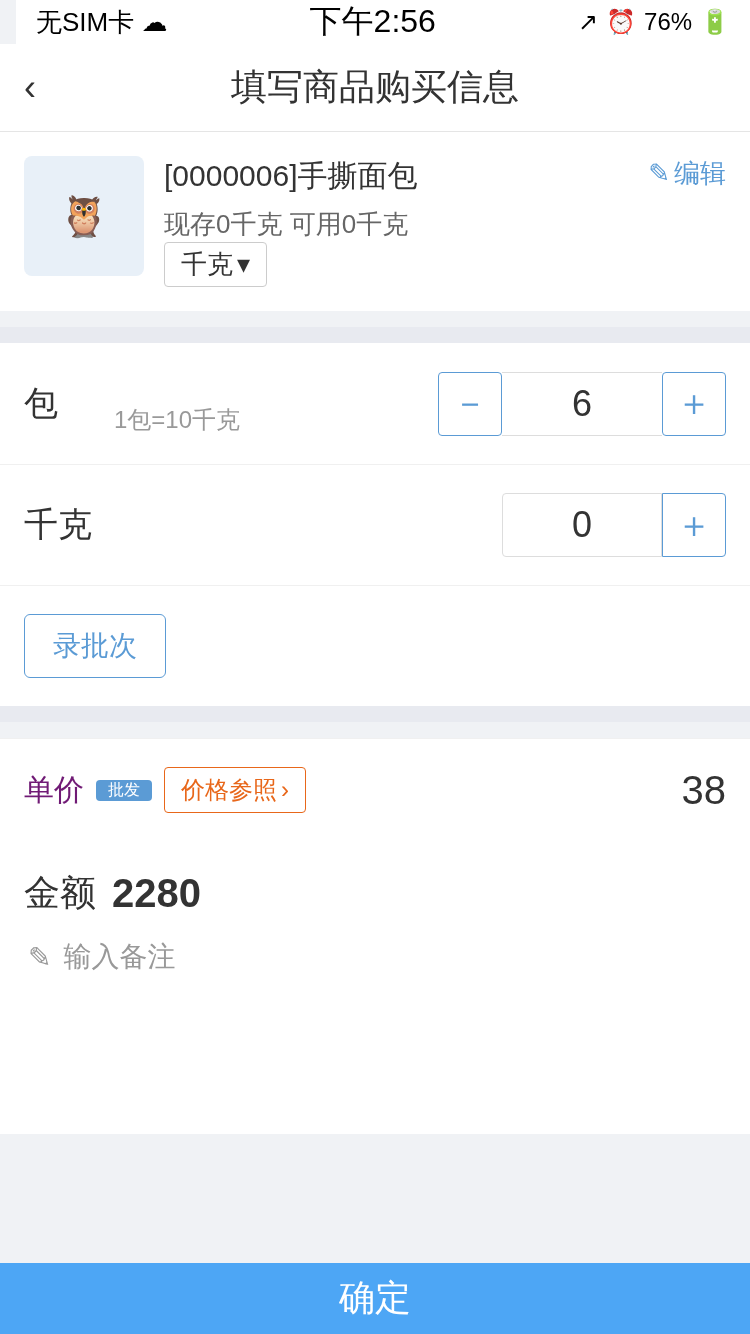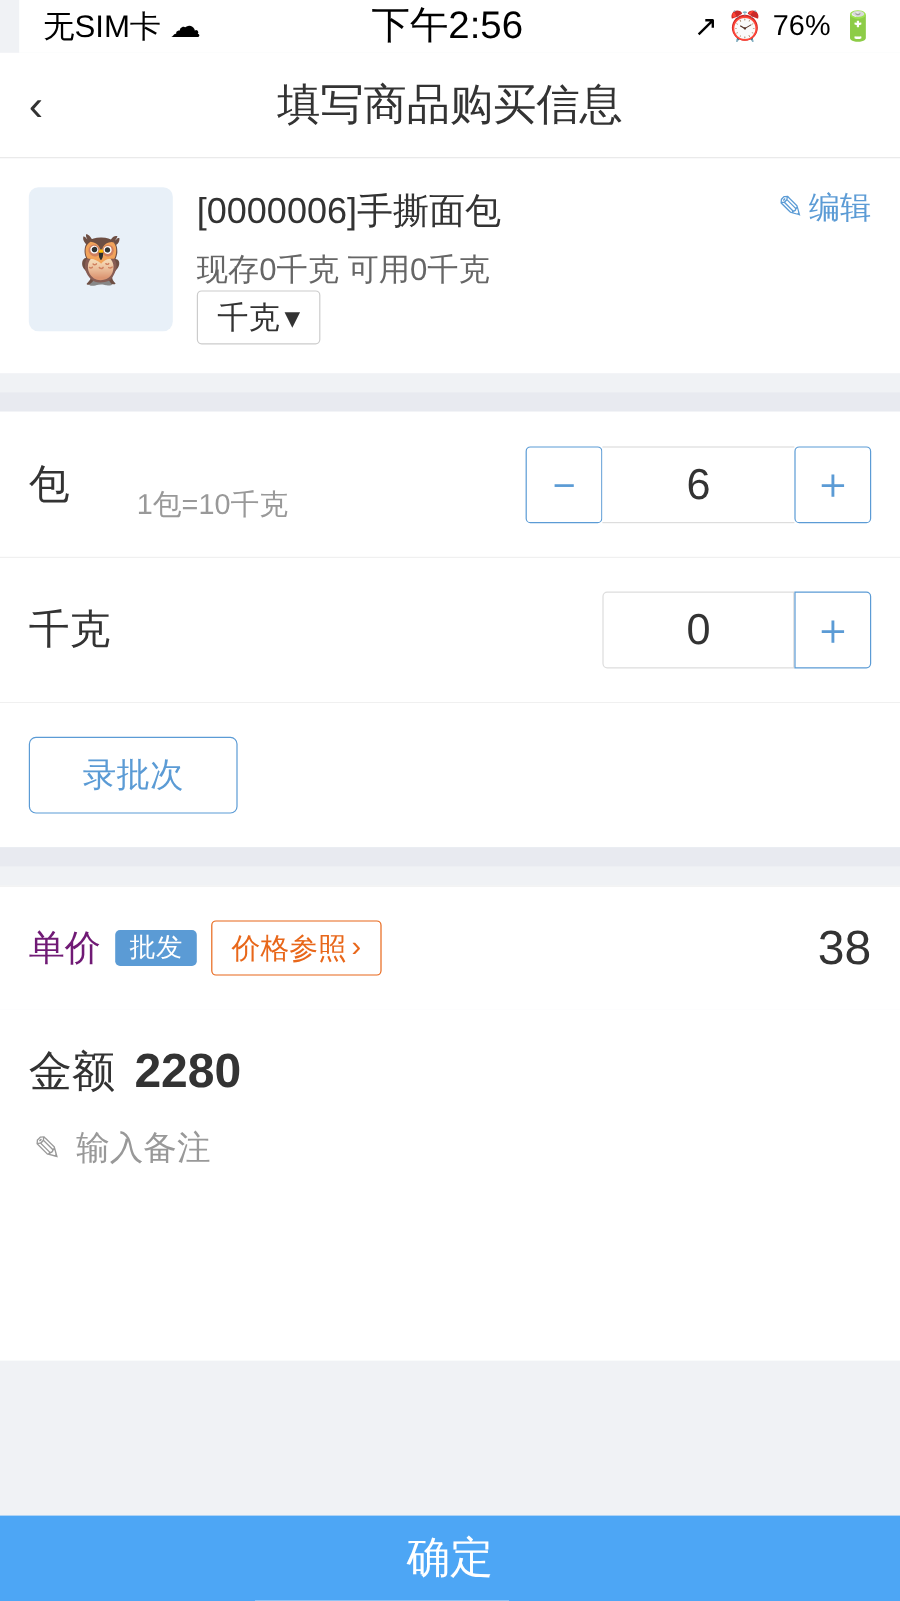--- a/index.html
+++ b/index.html
@@ -195,21 +195,21 @@
       padding: 28px 24px;
       background: #fff;
     }
     .summary-text {
       font-size: 32px;
       color: #333;
     }
     .batch-btn {
       border: 1px solid #5b9bd5;
       border-radius: 6px;
-      padding: 12px 44px;
+      padding: 12px 28px;
       font-size: 28px;
       color: #5b9bd5;
       background: #fff;
       cursor: pointer;
     }
 
     
     .price-section {
       background: #fff;
       padding: 28px 24px;
@@ -226,21 +226,21 @@
       align-items: center;
       gap: 12px;
     }
     .price-label {
       font-size: 30px;
       color: #701a75;
     }
     .price-tag {
       background: #5b9bd5;
       color: #fff;
-      font-size: 22px;
+      font-size: 16px;
       padding: 0 12px;
       border-radius: 4px;
     }
     .price-ref-btn {
       border: 1px solid #e8671a;
       border-radius: 4px;
       padding: 6px 16px;
       font-size: 24px;
       color: #e8671a;
       background: #fff;

